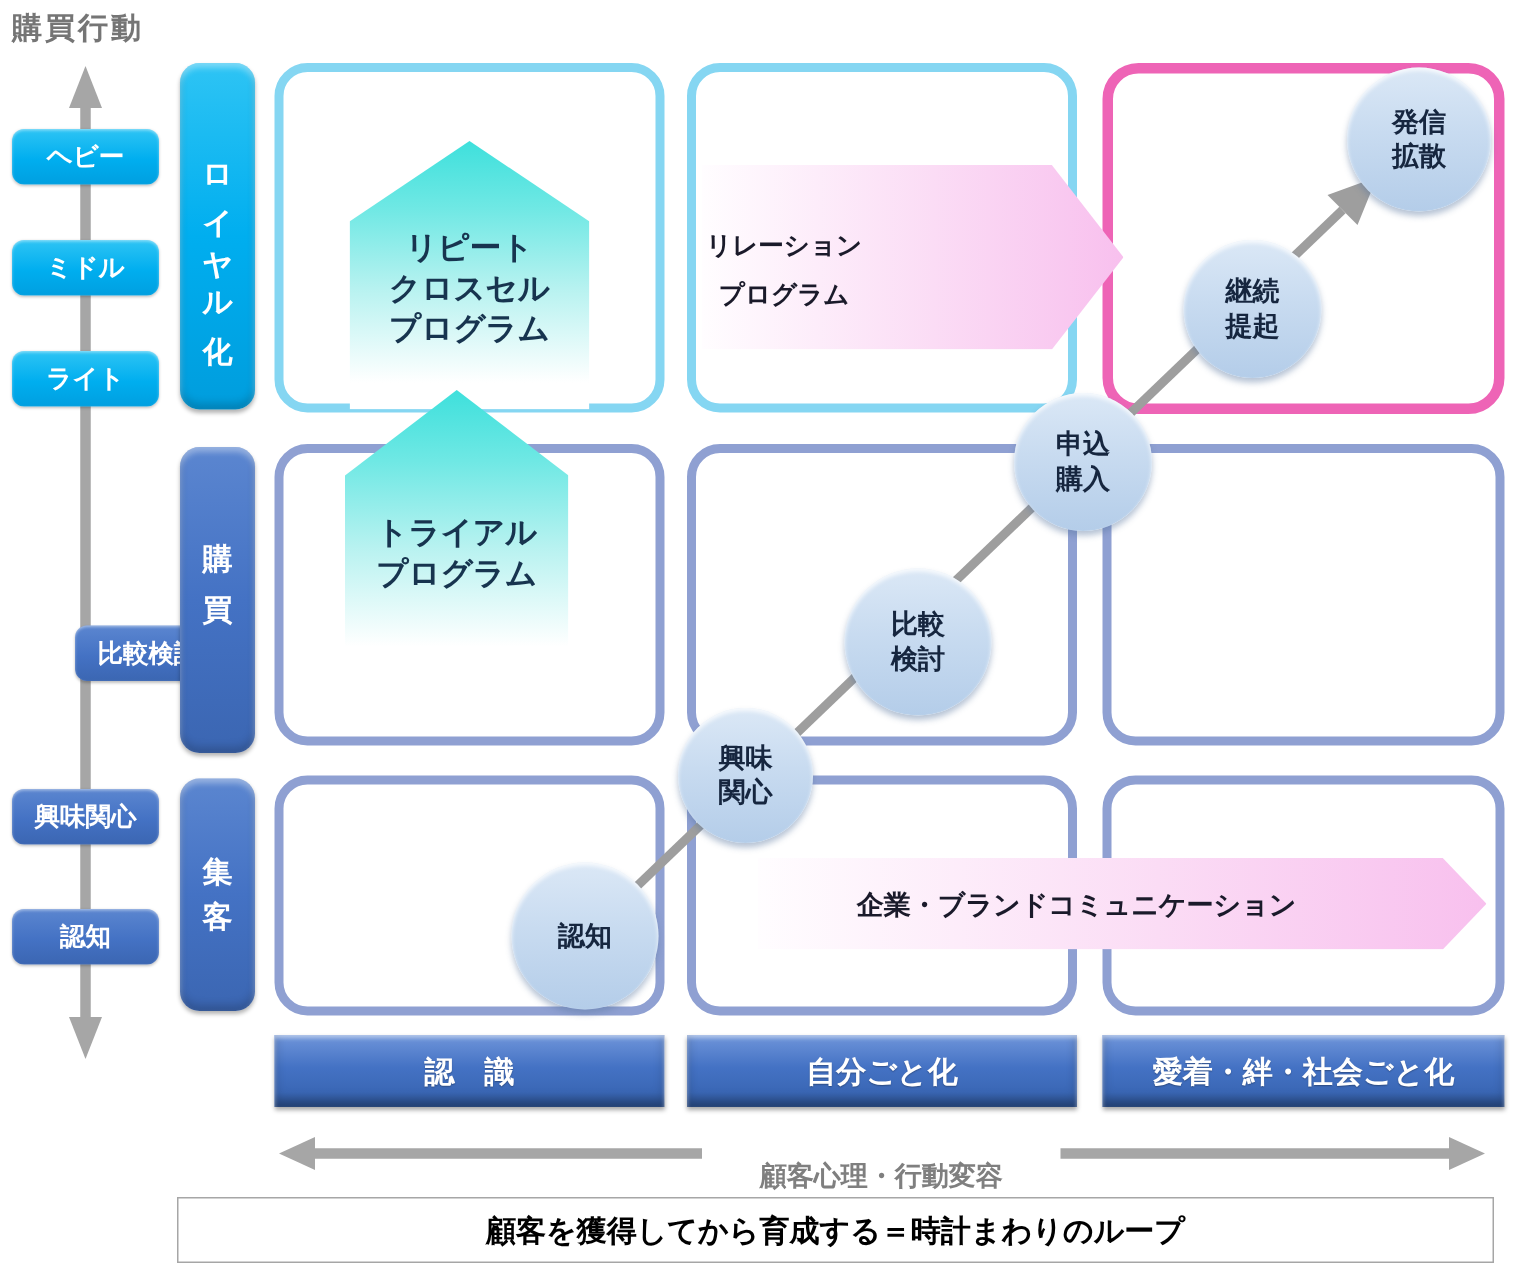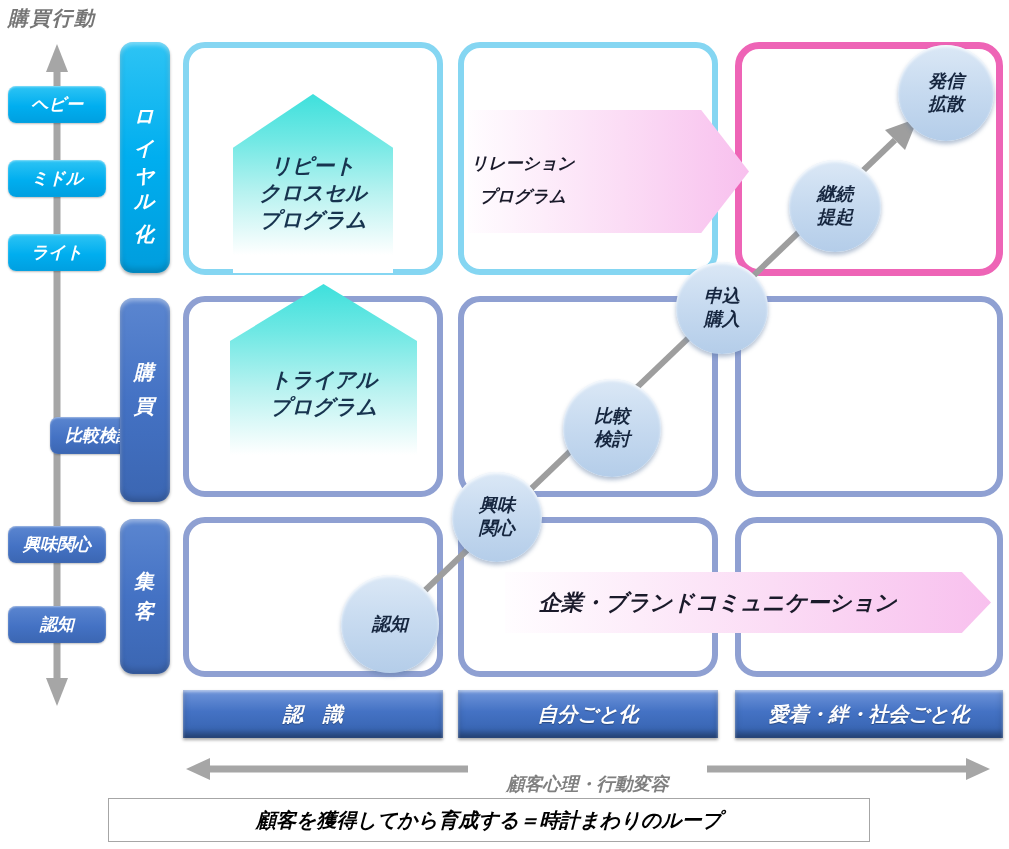--- a/index.html
+++ b/index.html
@@ -2,21 +2,21 @@
 <html><head>
 <meta charset="utf-8">
 <style>
   * { margin:0; padding:0; box-sizing:border-box; }
   html,body { background:#ffffff; }
   body { font-family:"Liberation Sans","DejaVu Sans",sans-serif; }
   #canvas {
     position:relative; width:1009px; height:849px; background:#ffffff;
     overflow:hidden;
   }
-  .abs { position:absolute;font-style:italic; }
+  .abs { position:absolute; }
 
   
   #arrow-layer { position:absolute; left:0; top:0; width:1009px; height:849px; z-index:2; pointer-events:none; }
 
   
   .chart-title {
     left:8px; top:5px; font-size:20px; font-weight:bold; color:#757575;
     letter-spacing:2px; z-index:5;
   }
 
@@ -65,21 +65,21 @@
     z-index:3;
     background:linear-gradient(to right,#fffdff 0%,#fbdcf5 55%,#f8c0ee 100%);
     color:#1a1a2a; font-weight:bold; text-align:center; white-space:pre-line;
   }
   #relation-arrow {
     clip-path:polygon(0 0, 83% 0, 100% 50%, 83% 100%, 0 100%);
     font-size:17px; line-height:33px; padding-top:37px; padding-right:17%;
   }
   #brand-arrow {
     clip-path:polygon(0 0, 94% 0, 100% 50%, 94% 100%, 0 100%);
-    font-size:22px; display:flex; align-items:center; justify-content:center;
+    font-size:18px; display:flex; align-items:center; justify-content:center;
     padding-right:6%;
   }
 
   
   .jcircle {
     border-radius:50%; z-index:4;
     background:linear-gradient(180deg,#dbe8f6 0%,#c8dbf0 45%,#b4cde9 100%);
     box-shadow:0 3px 4px rgba(90,120,160,.45), inset 0 2px 3px rgba(255,255,255,.8);
     display:flex; align-items:center; justify-content:center;
     color:#16263f; font-size:18px; font-weight:bold; line-height:23px;
@@ -97,21 +97,21 @@
   }
 
   
   .xaxis-label {
     left:470px; top:757px; width:235px; text-align:center; z-index:3;
     color:#7f7f7f; font-size:18px; font-weight:bold;margin-top:15px;
   }
 
   
   .footer-box {
-    left:108px; top:798px; width:762px; height:44px; z-index:3;
+    left:118px; top:798px; width:878px; height:44px; z-index:3;
     border:1.5px solid #a6a6a6; background:#ffffff;
     display:flex; align-items:center; justify-content:center;
     color:#000000; font-size:20px; font-weight:bold;
   }
 </style>
 </head>
 <body>
 
 <div id="canvas">
 
@@ -155,21 +155,21 @@
   <div class="abs cell perib" style="left:183px; top:296px; width:260px; height:201px;"></div>
   <div class="abs cell perib" style="left:458px; top:296px; width:260px; height:201px;"></div>
   <div class="abs cell perib" style="left:735px; top:296px; width:268px; height:201px;"></div>
   <div class="abs cell perib" style="left:183px; top:517px; width:260px; height:160px;"></div>
   <div class="abs cell perib" style="left:458px; top:517px; width:260px; height:160px;"></div>
   <div class="abs cell perib" style="left:735px; top:517px; width:268px; height:160px;"></div>
 
   <div class="abs house" style="left:233px; top:94px; width:160px; height:179px; padding-top:58px;">リピート
 クロスセル
 プログラム</div>
-  <div class="abs house" style="left:230px; top:284px; width:187px; height:190px; padding-top:82px;">トライアル
+  <div class="abs house" style="left:230px; top:260px; width:149px; height:190px; padding-top:82px;">トライアル
 プログラム</div>
   <div id="relation-arrow" class="abs pink-arrow" style="left:468px; top:110px; width:281px; height:123px;">リレーション
 プログラム</div>
   <div id="brand-arrow" class="abs pink-arrow" style="left:505px; top:572px; width:486px; height:61px;">企業・ブランドコミュニケーション</div>
 
   <div class="abs jcircle" style="left:341px; top:575px; width:98px; height:98px;">認知</div>
   <div class="abs jcircle" style="left:452px; top:472px; width:90px; height:90px;">興味
 関心</div>
   <div class="abs jcircle" style="left:563px; top:379px; width:98px; height:98px;">比較
 検討</div>

